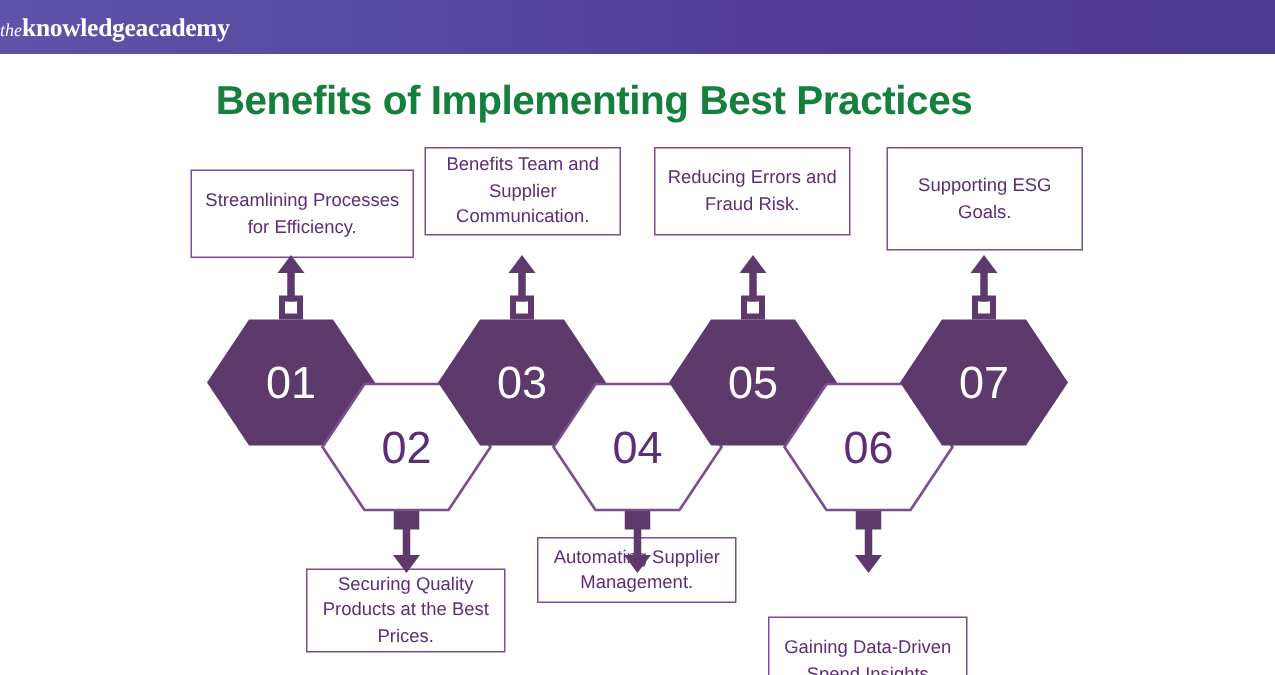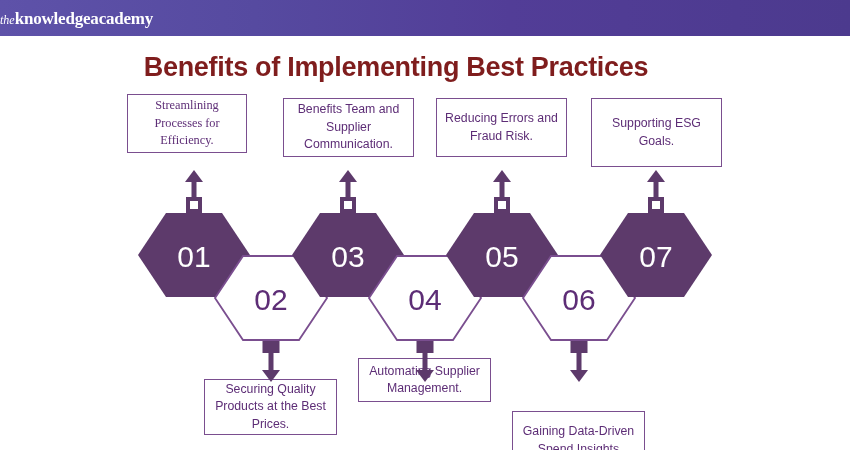--- a/index.html
+++ b/index.html
@@ -46,21 +46,21 @@
     font-weight: bold;
   }
 
   
   #page-title {
     position: absolute;
     left: 0;
     top: 52px;
     width: 792px;
     text-align: center;
-    color: #7f1d1d;
+    color: #15803d;
     font-size: 27px;
     font-weight: bold;
     letter-spacing: -0.3px;
   }
 
   
   .callout-box {
     position: absolute;
     border: 1.6px solid #7a4e8f;
     background: #ffffff;
@@ -68,21 +68,21 @@
     font-size: 12.3px;
     line-height: 1.42;
     text-align: center;
     display: flex;
     align-items: center;
     justify-content: center;
     padding: 3px 5px;
   }
 
   
-  #box-top-1 { left: 127px; top: 94px; width: 120px; height: 59px; font-family: Liberation Serif, serif; }
+  #box-top-1 { left: 127px; top: 113px; width: 149px; height: 59px; }
   #box-top-2 { left: 283px; top: 98px; width: 131px; height: 59px; }
   #box-top-3 { left: 436px; top: 98px; width: 131px; height: 59px; }
   #box-top-4 { left: 591px; top: 98px; width: 131px; height: 69px; }
 
   
   #box-bot-1 { left: 204px; top: 379px; width: 133px; height: 56px; }
   #box-bot-2 { left: 358px; top: 358px; width: 133px; height: 44px; }
   #box-bot-3 { left: 512px; top: 379px; width: 133px; height: 59px; margin-top: 32px; }
 
   

